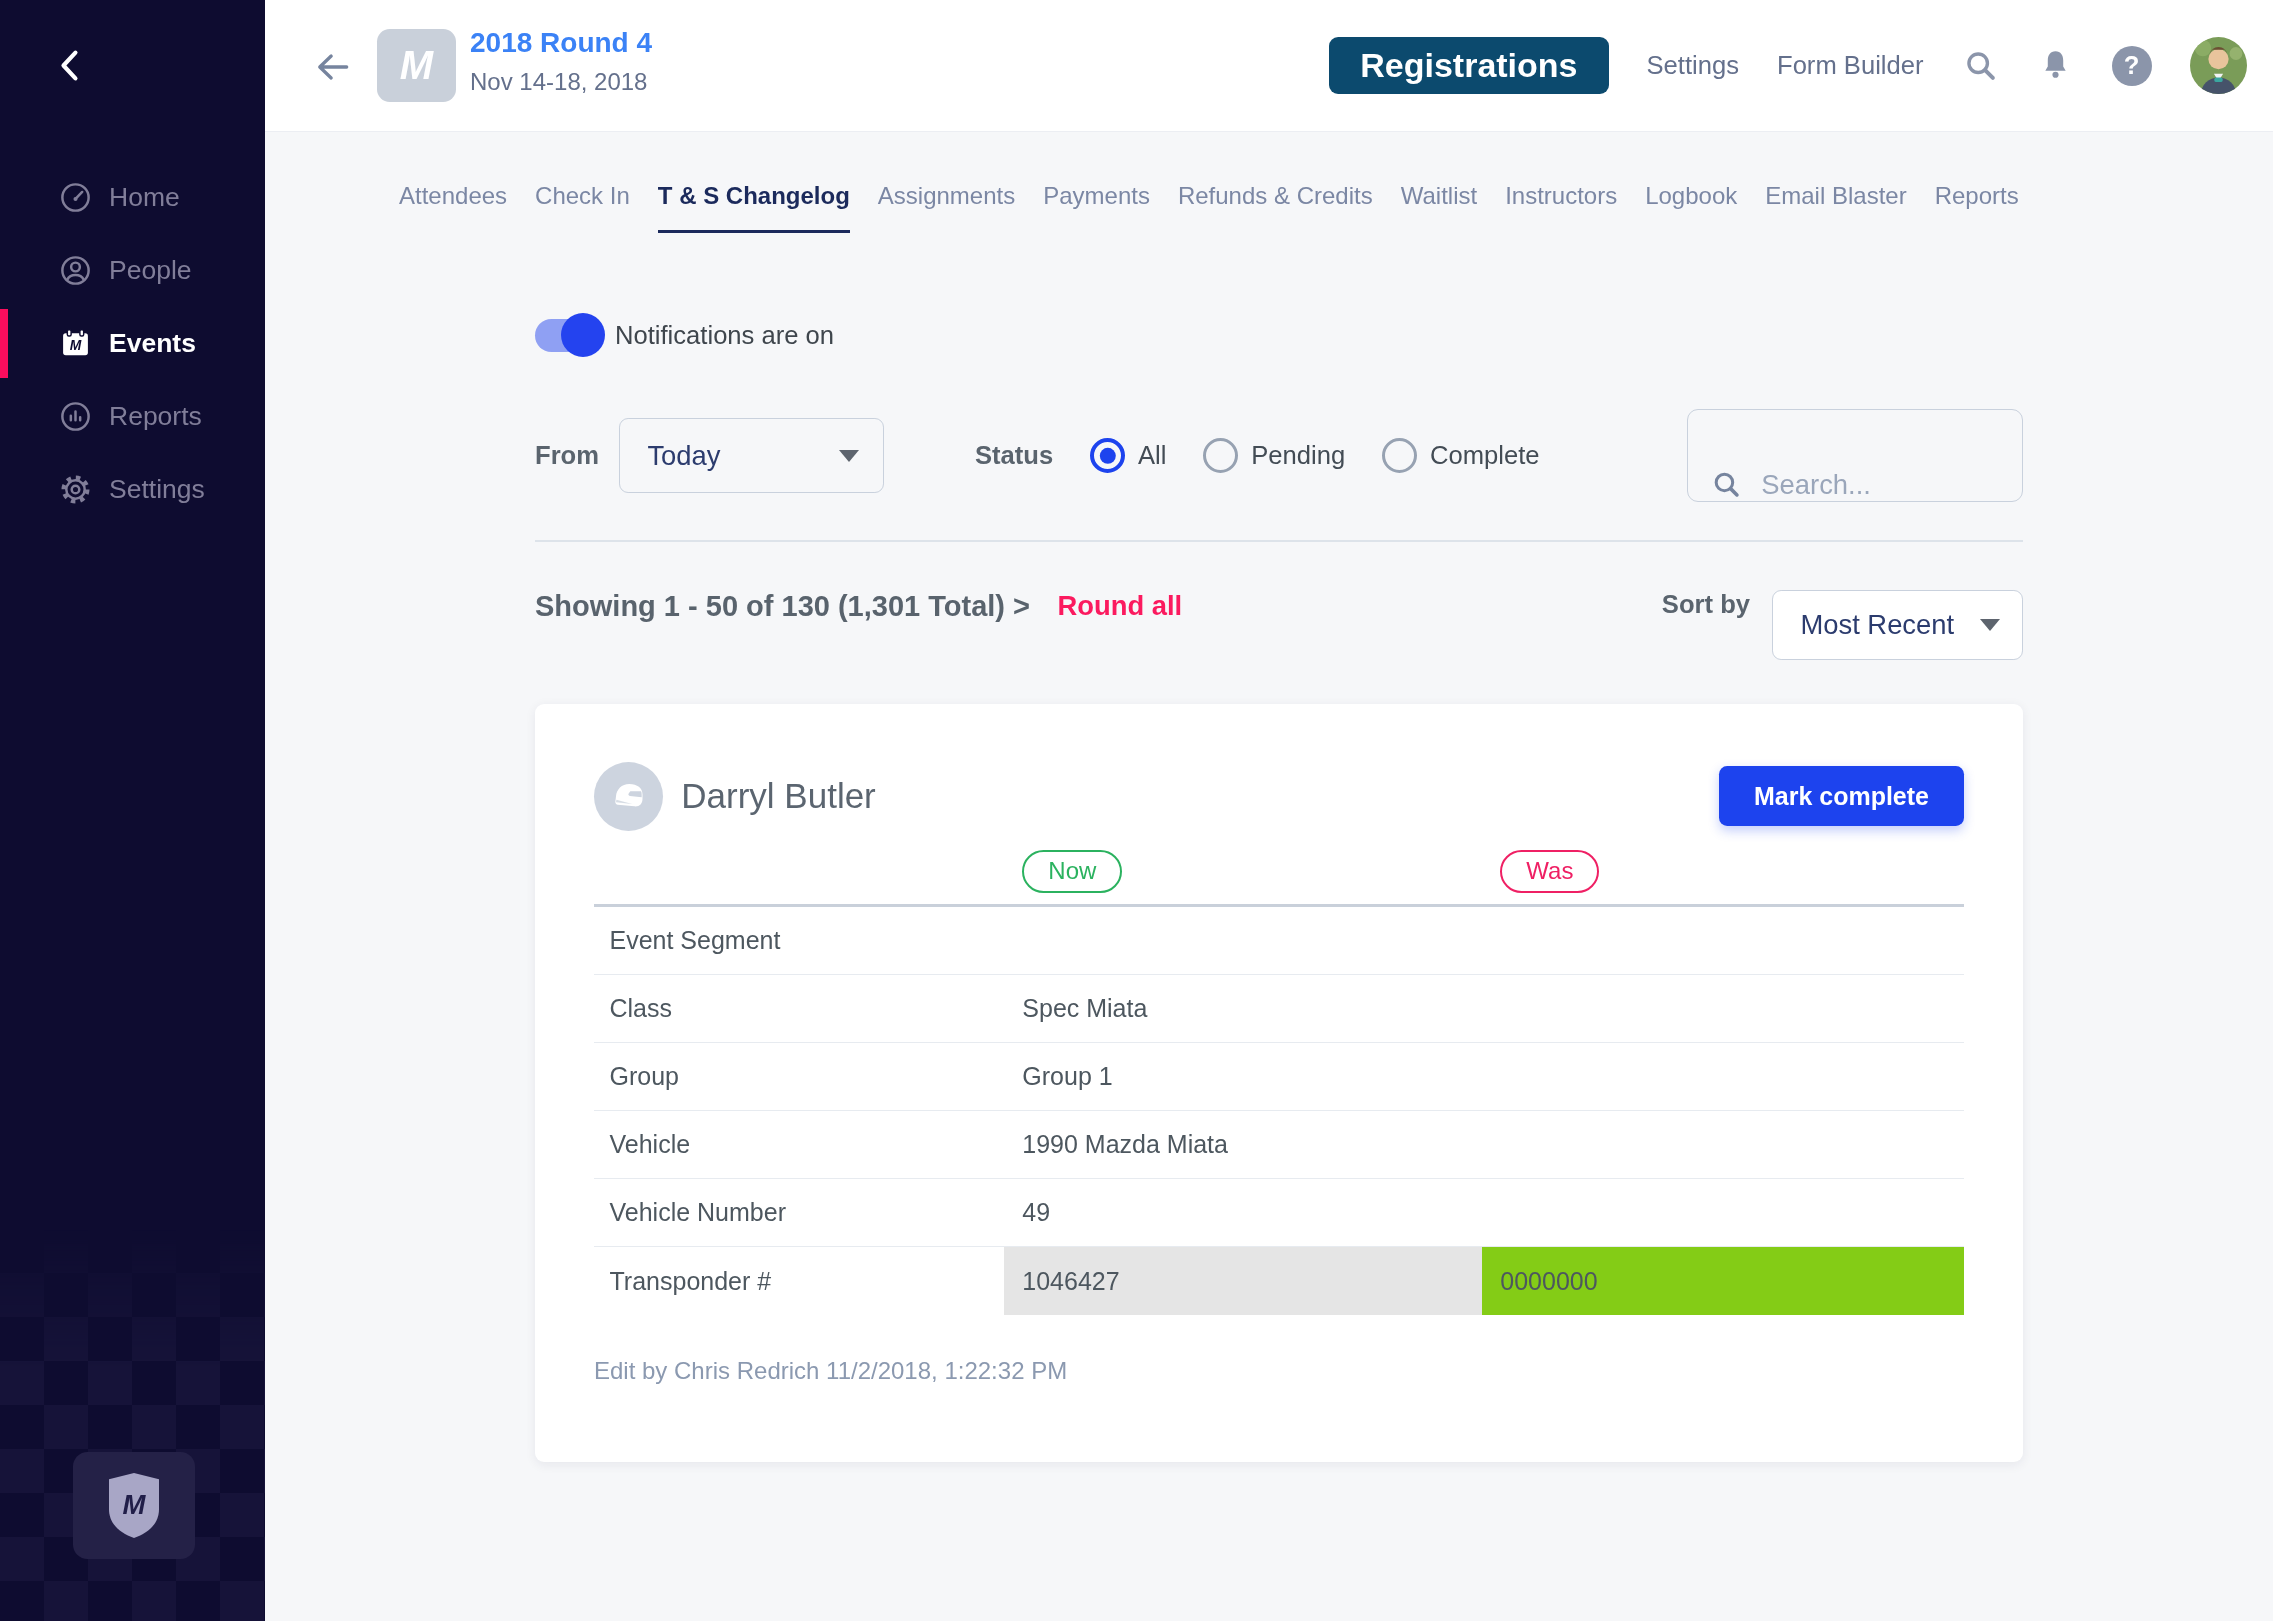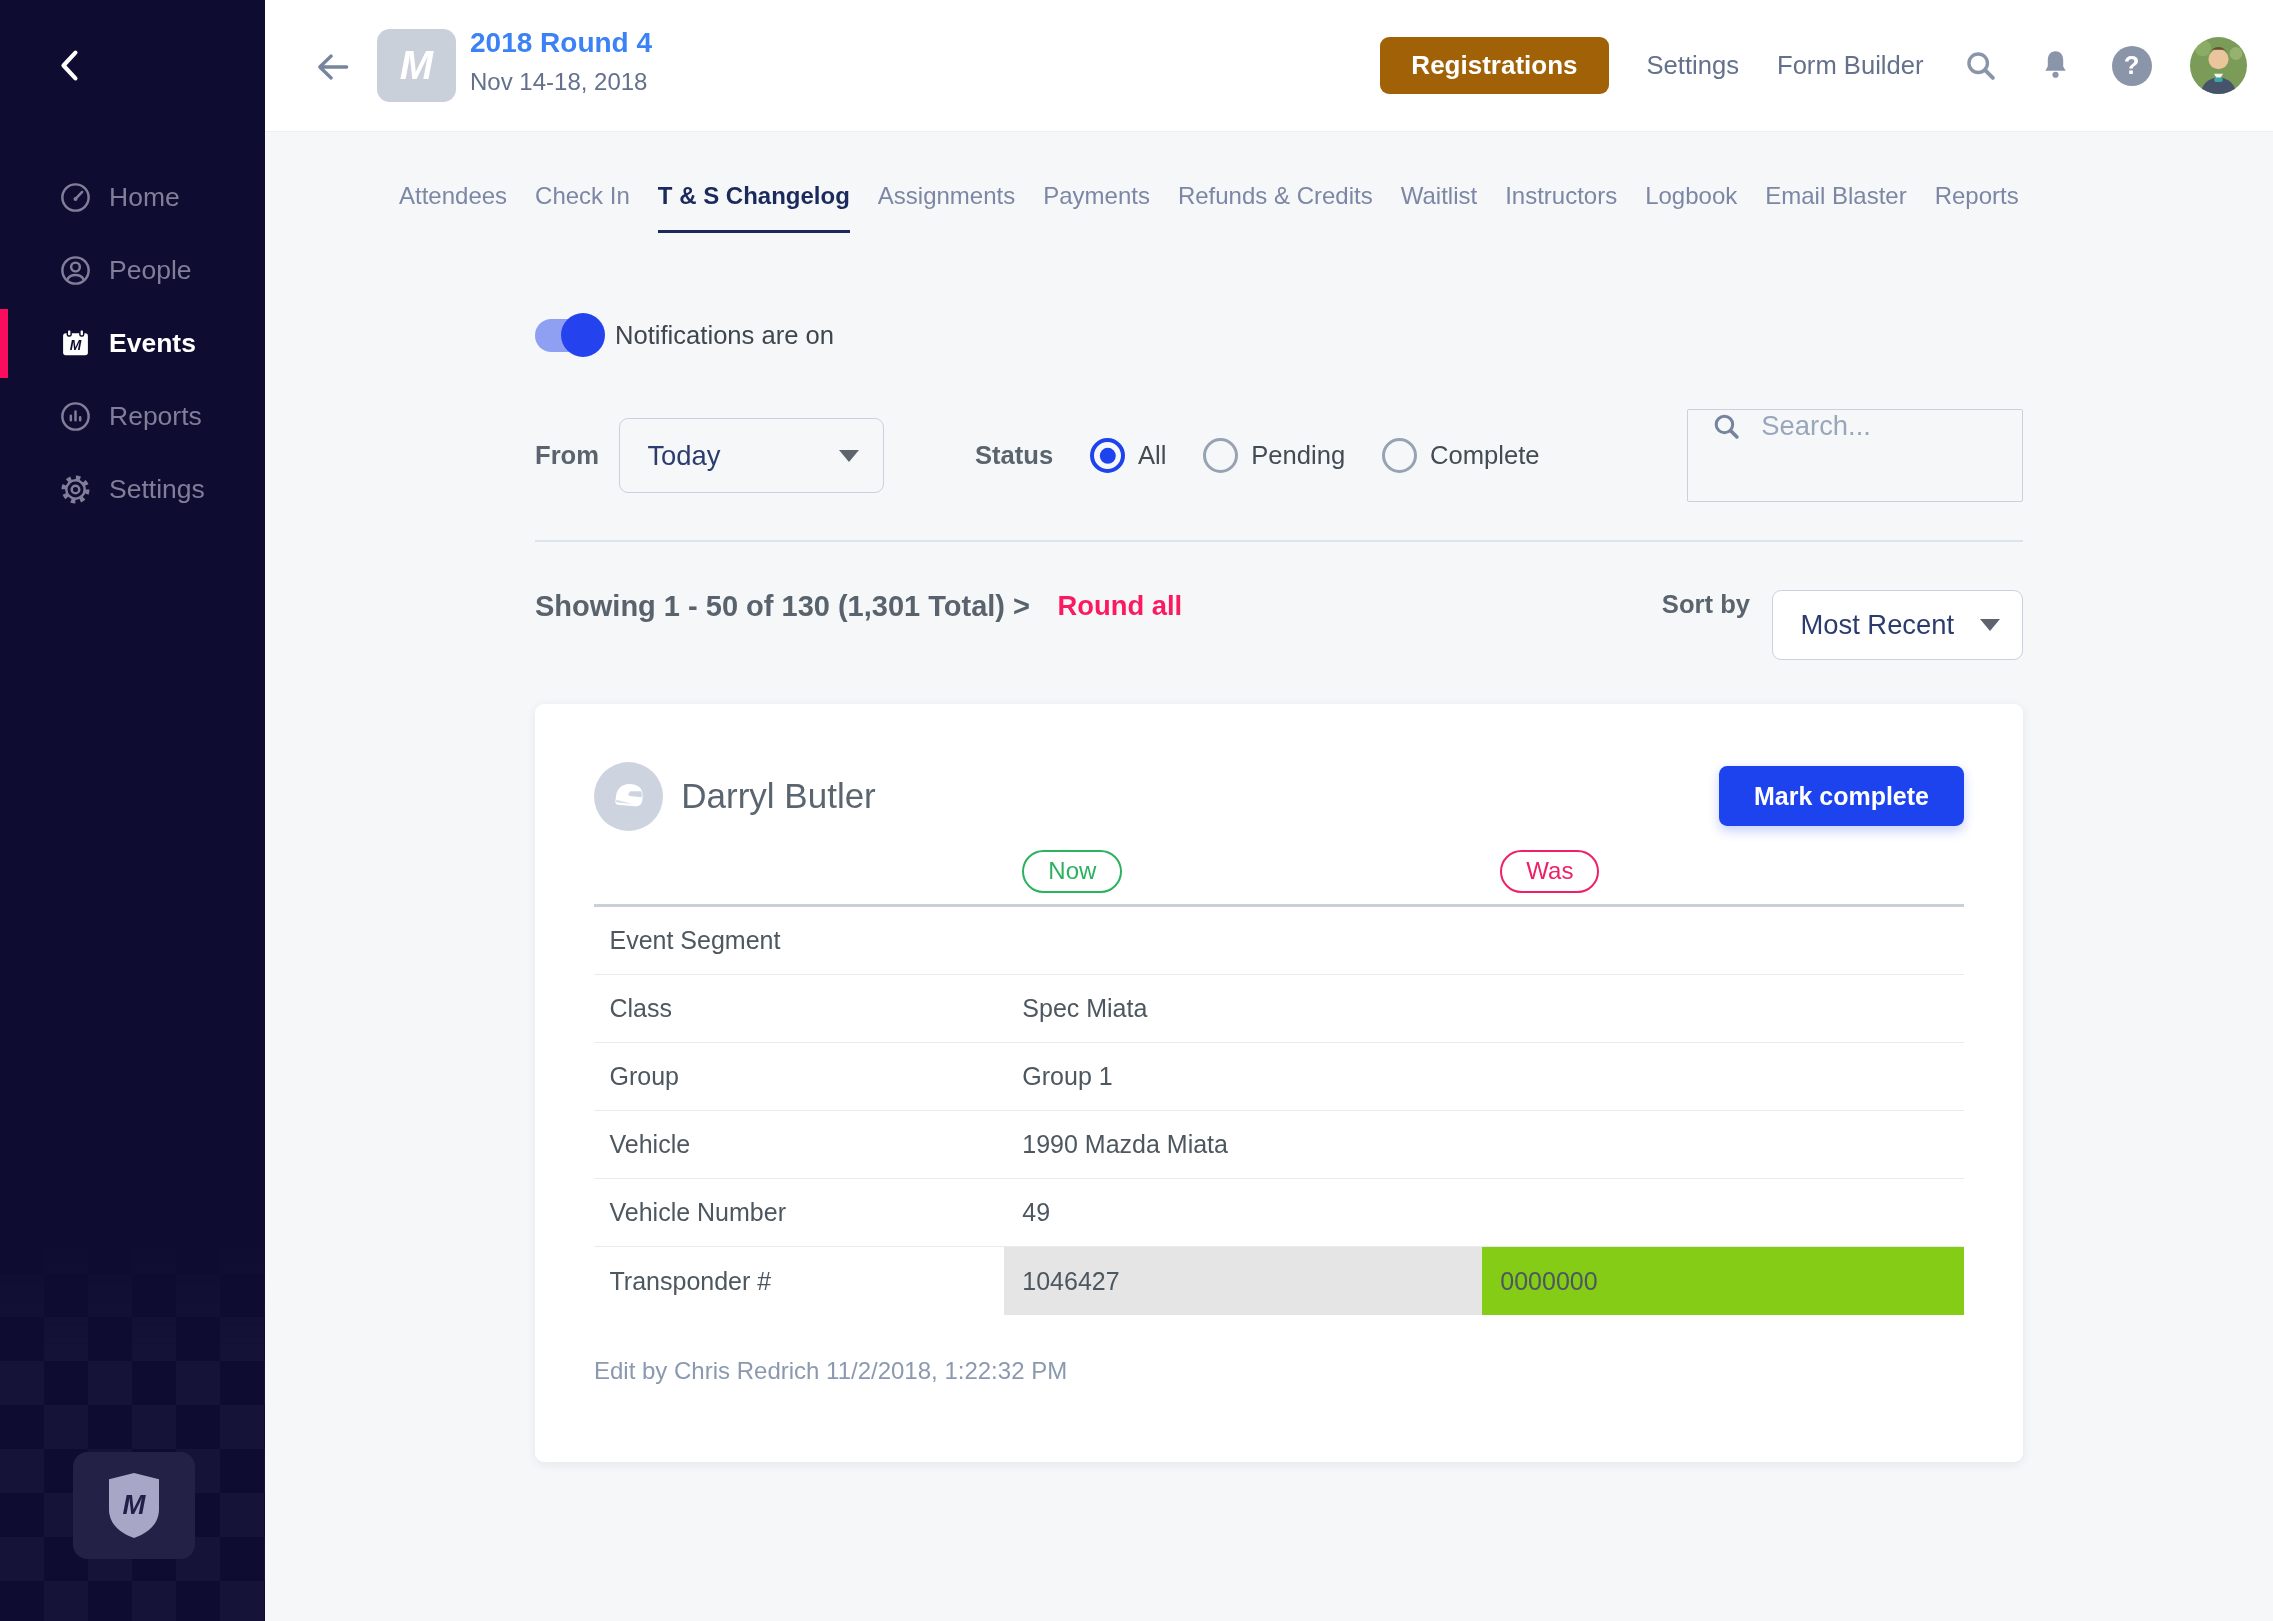--- a/index.html
+++ b/index.html
@@ -26,21 +26,21 @@
 
   
   .main{flex:1;display:flex;flex-direction:column;position:relative}
   .header{position:relative;height:132px;background:#fff;border-bottom:1.8px solid #eceef3;flex-shrink:0}
   .back{position:absolute;left:47px;top:46px;cursor:pointer}
   .event-logo{position:absolute;left:112px;top:29px;width:79px;height:73px;border-radius:12.8px;background:#c9d0da;color:#fff;font-style:italic;font-weight:bold;font-size:40px;display:flex;align-items:center;justify-content:center}
   .titles{position:absolute;left:205px;top:27.4px}
   .ev-title{font-size:28px;font-weight:bold;color:#3b82f6}
   .ev-dates{font-size:24px;color:#64708c;margin-top:8.2px}
   .hright{position:absolute;right:26.5px;top:0;height:100%;display:flex;align-items:center;gap:38px}
-  .pill{height:57px;padding:0 31px;border-radius:9.1px;background:#a16207;color:#fff;font-weight:bold;font-size:26px;display:flex;align-items:center;cursor:pointer}
+  .pill{height:57px;padding:0 31px;border-radius:9.1px;background:#0c4a6e;color:#fff;font-weight:bold;font-size:34px;display:flex;align-items:center;cursor:pointer}
   .hlink{font-size:25.6px;color:#64708c;cursor:pointer}
   .icon-btn{cursor:pointer;display:flex;align-items:center;justify-content:center}
   .help-circle{width:40px;height:40px;border-radius:50%;background:#8b95aa;color:#fff;font-size:25.6px;font-weight:bold;display:flex;align-items:center;justify-content:center;cursor:pointer}
   .avatar-photo{width:57px;height:57px;border-radius:50%;overflow:hidden;cursor:pointer;flex-shrink:0}
 
   
   .content{flex:1;position:relative}
   .tabs{display:flex;gap:28px;padding:50px 0 0 134px;width:1818px;overflow:hidden;position:relative}
   .tabs::after{content:"";position:absolute;right:0;top:0;bottom:0;width:64px;background:linear-gradient(to right,rgba(246,247,249,0),#f6f7f9)}
   .tab{font-size:24px;color:#7b87a4;padding-bottom:20px;white-space:nowrap;cursor:pointer}
@@ -58,21 +58,21 @@
   .dd-from{width:265px;height:75px;margin-left:20px;padding:0 24px 0 27.4px}
   .dd-text{font-size:27.4px;color:#2c3c6e}
   .caret{width:0;height:0;border-left:10px solid transparent;border-right:10px solid transparent;border-top:12px solid #5d646e}
   .status-lbl{margin-left:91px}
   .radio-group{display:flex;align-items:center;gap:37px;margin-left:37px}
   .radio-opt{display:flex;align-items:center;gap:12.8px;cursor:pointer}
   .radio{width:35px;height:35px;border-radius:50%;border:3.7px solid #97a2b2;background:transparent;position:relative;flex-shrink:0}
   .radio.sel{border:4.6px solid #1d43ee}
   .radio.sel::after{content:"";position:absolute;left:50%;top:50%;transform:translate(-50%,-50%);width:16.4px;height:16.4px;border-radius:50%;background:#1d43ee}
   .radio-lbl{font-size:25.6px;color:#434c55}
-  .searchbox{margin-left:auto;width:336px;height:93px;border:1.8px solid #c9d1dd;border-radius:2px;display:flex;align-items:flex-start;padding:0 22px;background:transparent}
+  .searchbox{margin-left:auto;width:336px;height:93px;border:1.8px solid #c9d1dd;border-radius:11px;display:flex;align-items:flex-end;padding:0 22px;background:transparent}
   .searchbox input{border:none;outline:none;background:transparent;font-size:27.4px;color:#3f464d;margin-left:18.3px;width:228px;font-family:"Liberation Sans",sans-serif}
   .searchbox input::placeholder{color:#9aa6ba}
 
   .hr{height:1.8px;background:#dde3ea;margin-top:39px}
 
   .results-row{display:flex;align-items:flex-start;margin-top:48px;height:70px}
   .showing{font-size:29px;font-weight:bold;color:#59636d}
   .show-all{font-size:27.4px;font-weight:bold;color:#fb1a5f;margin-left:27.4px;cursor:pointer}
   .sort-lbl{margin-left:auto}
   .dd-sort{width:251px;height:70px;margin-left:22px;padding:0 22px 0 27.4px;background:#fff}

